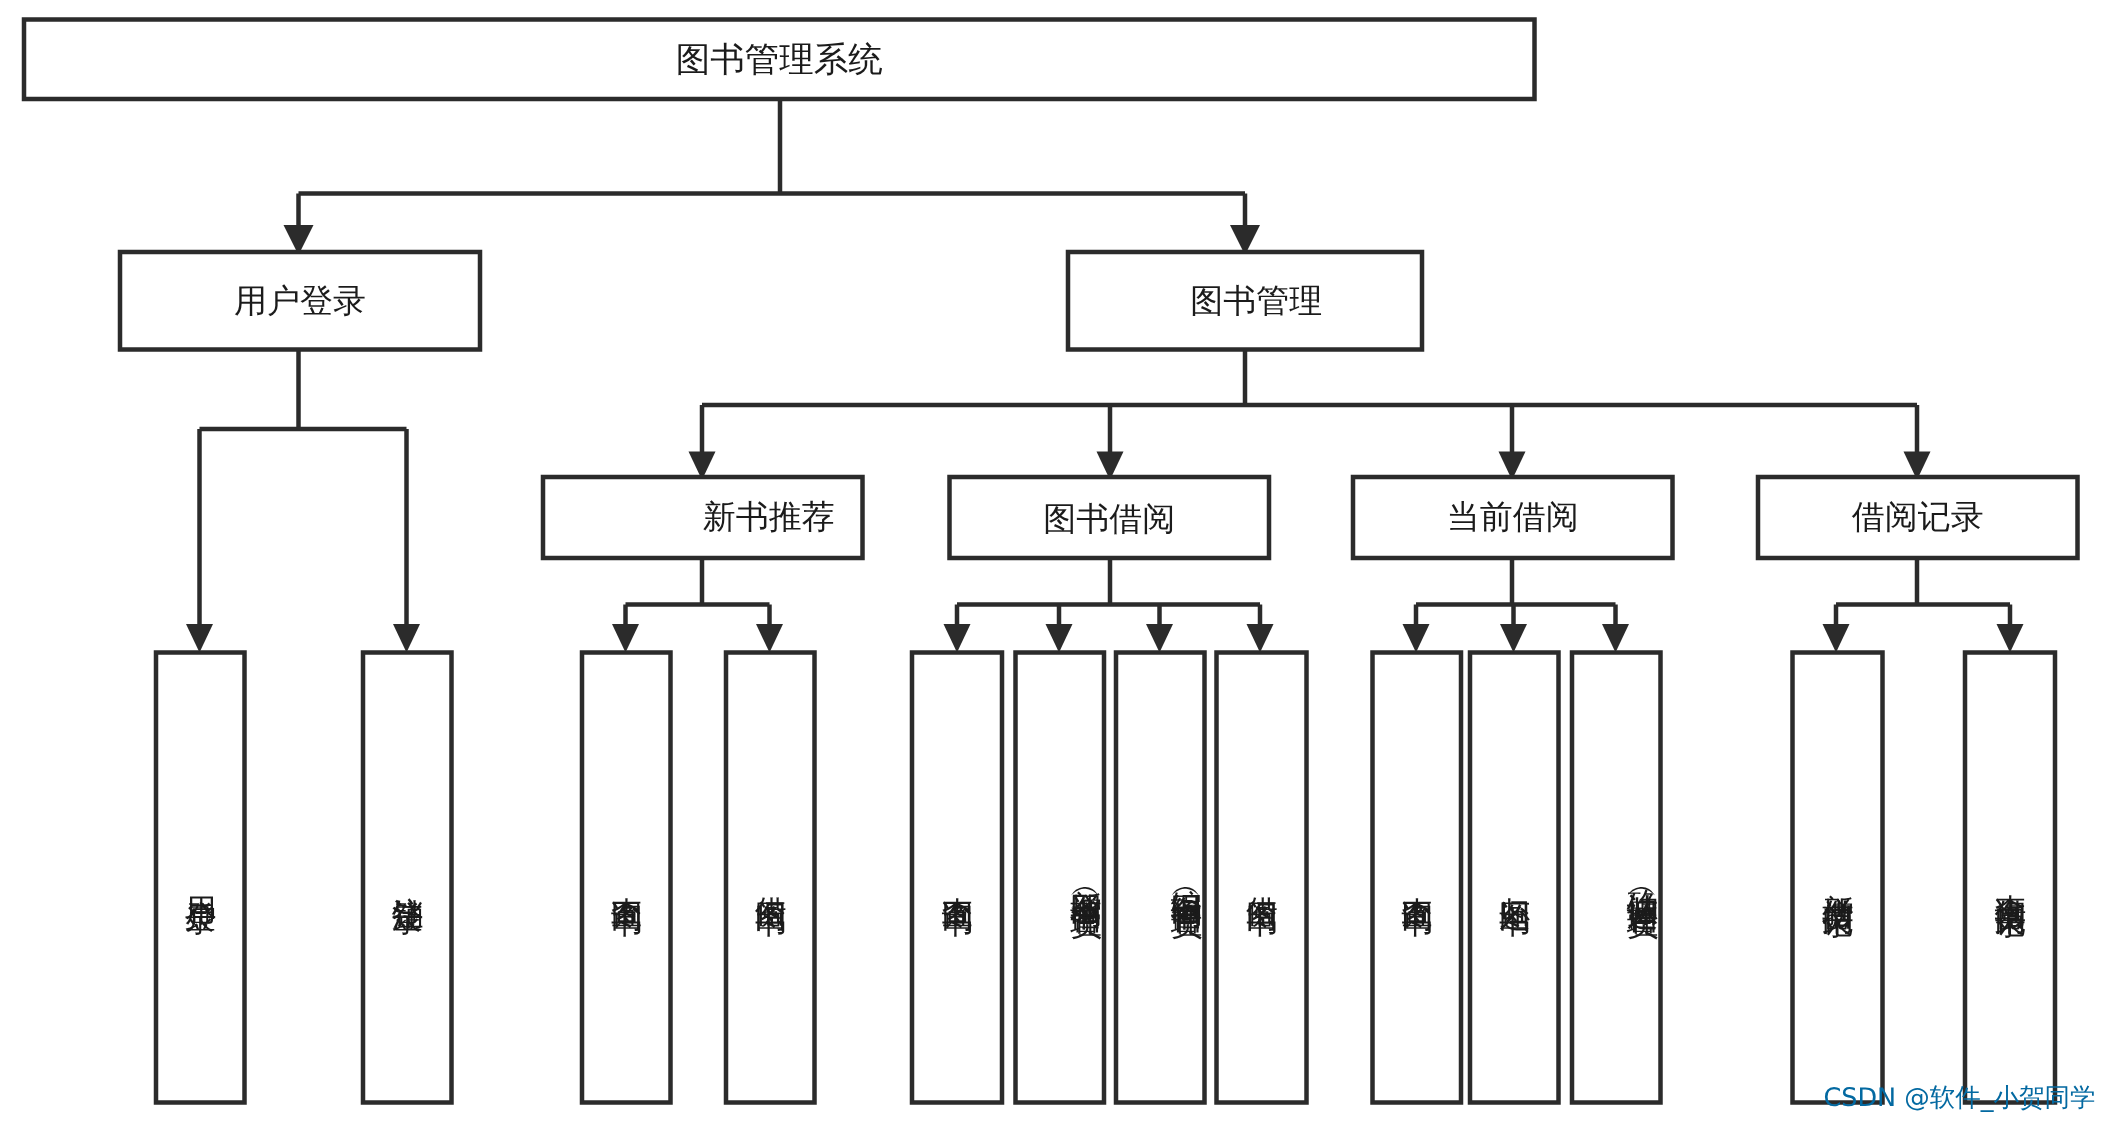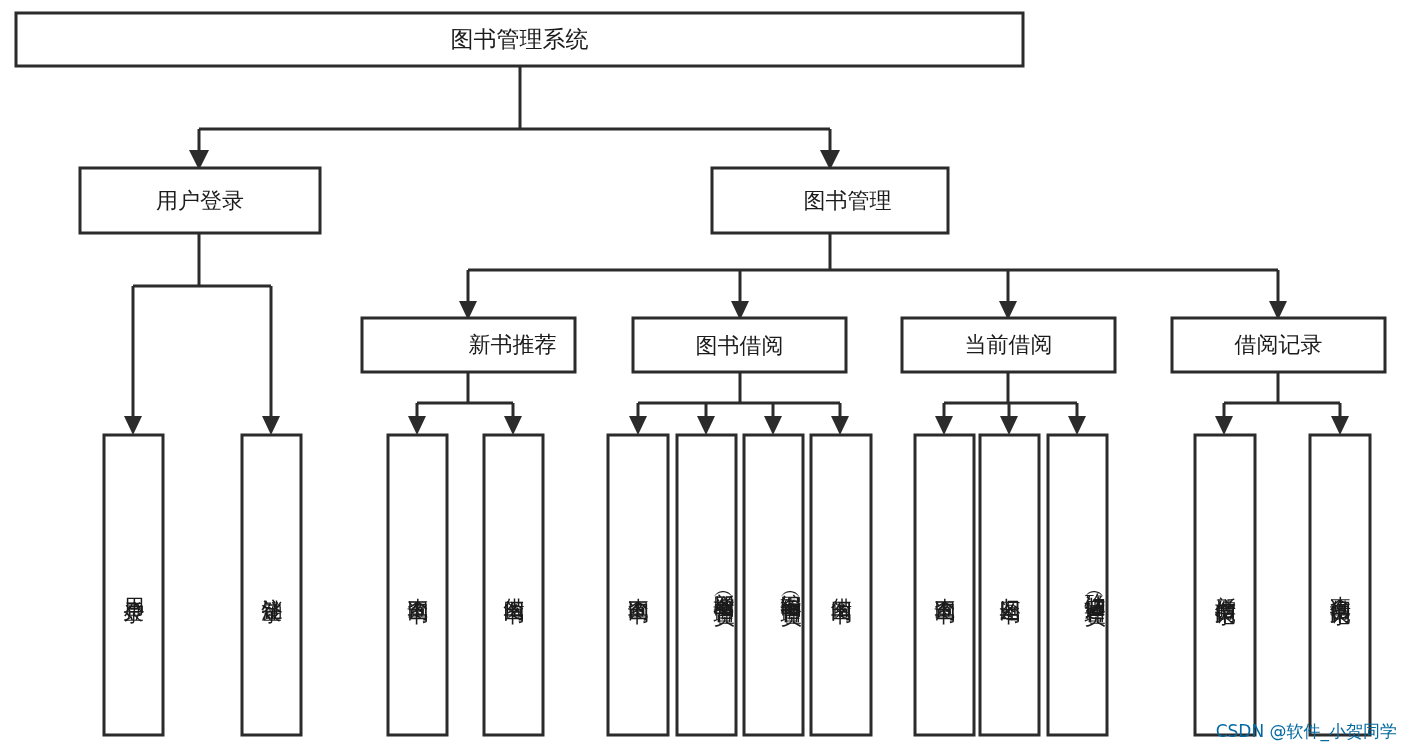--- a/index.html
+++ b/index.html
@@ -191,21 +191,21 @@
     <rect class="node-box" x="980" y="435" width="59" height="300"></rect>
     <rect class="node-box" x="1048" y="435" width="59" height="300"></rect>
 
     <rect class="node-box" x="1195" y="435" width="60" height="300"></rect>
     <rect class="node-box" x="1310" y="435" width="60" height="300"></rect>
   </svg>
 
   <div class="hlabel title-label" style="left:16px; top:13px; width:1007px; height:53px;">图书管理系统</div>
 
   <div class="hlabel" style="left:80px; top:168px; width:240px; height:65px;">用户登录</div>
-  <div class="hlabel" style="left:712px; top:168px; width:251px; height:65px;padding-left:10px;">图书管理</div>
+  <div class="hlabel" style="left:712px; top:168px; width:251px; height:65px;">图书管理</div>
 
   <div class="hlabel" style="left:362px; top:318px; width:213px; height:54px;padding-left:44px;">新书推荐</div>
   <div class="hlabel" style="left:633px; top:318px; width:213px; height:55px;">图书借阅</div>
   <div class="hlabel" style="left:1172px; top:318px; width:213px; height:54px;">借阅记录</div>
   <div class="hlabel" style="left:902px; top:318px; width:213px; height:54px;">当前借阅</div>
 
   <div class="vlabel" style="left:104px; top:435px; width:59px; height:300px;">用户登录</div>
   <div class="vlabel" style="left:242px; top:435px; width:59px; height:300px;">注销登录</div>
 
   <div class="vlabel" style="left:388px; top:435px; width:59px; height:300px;">查询图书</div>

